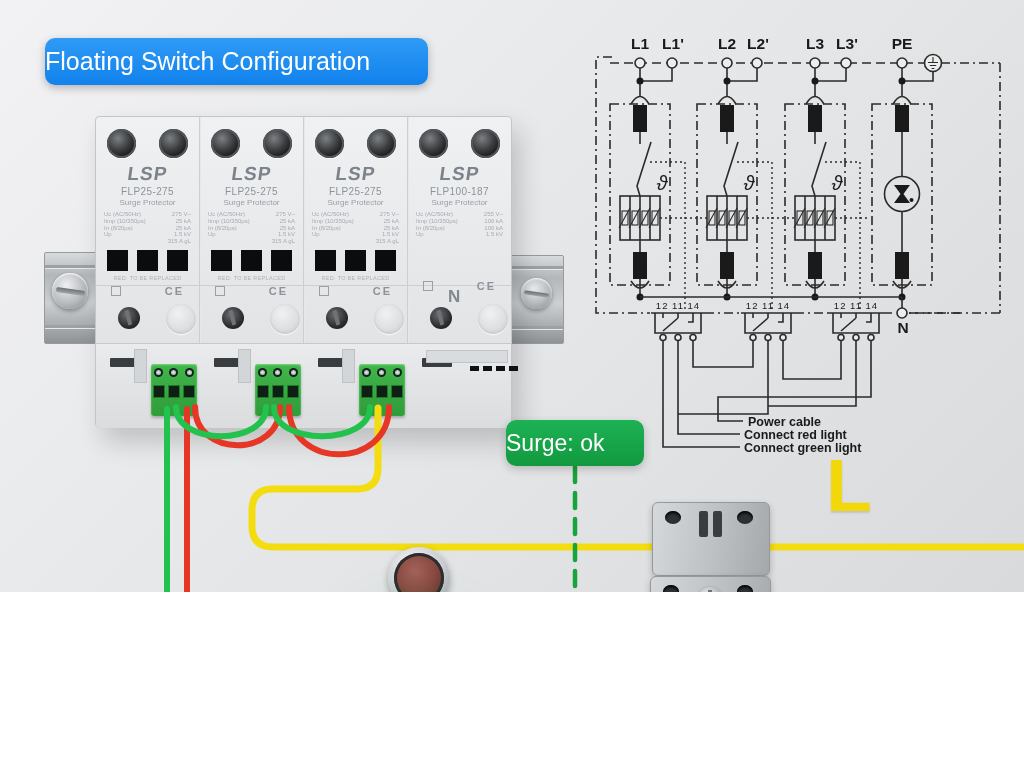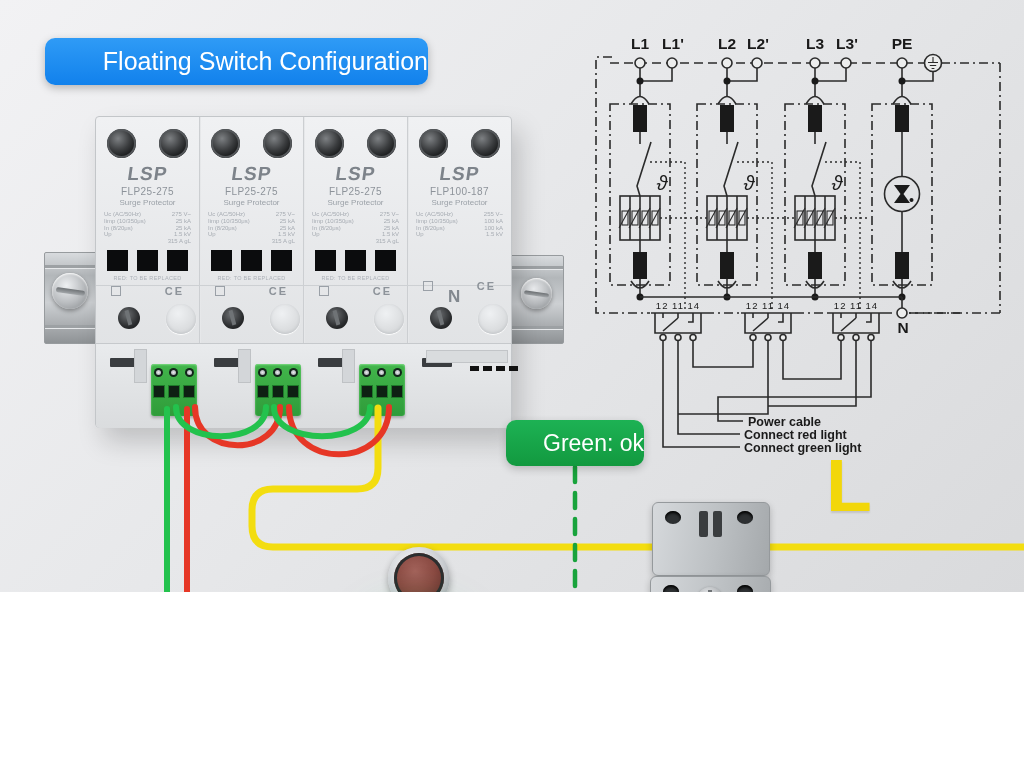--- a/index.html
+++ b/index.html
@@ -1,20 +1,20 @@
 <!DOCTYPE html>
 <html><head>
 <meta charset="utf-8">
 <style>
   html,body{margin:0;padding:0;}
   .stage{position:relative;width:1024px;height:592px;overflow:hidden;
     background:linear-gradient(135deg,#f2f2f4 0%,#e7e8ea 45%,#d9dadc 100%);
     font-family:"Liberation Sans",sans-serif;}
   
-  .banner{position:absolute;display:flex;align-items:center;justify-content:flex-end;
+  .banner{position:absolute;display:flex;align-items:center;justify-content:flex-start;
     color:#fff;border-radius:10px;z-index:6;}
   #title-banner{left:45px;top:38px;width:383px;height:47px;font-size:25px;
     background:linear-gradient(#2f9bf6,#1181ec);box-shadow:0 3px 8px rgba(0,0,0,.25);}
   #status-banner{left:506px;top:420px;width:138px;height:46px;font-size:23px;
     background:linear-gradient(#1db254,#12993f);box-shadow:0 3px 8px rgba(0,0,0,.2);}
   
   .rail{position:absolute;z-index:1;border:1px solid #979b9e;border-radius:2px;
     background:linear-gradient(#d8dbde 0%,#b3b7ba 25%,#cdd0d3 55%,#8f9396 100%);}
   #rail-left{left:44px;top:252px;width:52px;height:90px;}
   #rail-right{left:510px;top:255px;width:52px;height:87px;}
@@ -573,16 +573,16 @@
     </div>
   </div>
 
   <div class="big-label" id="l-label">L</div>
   <div class="big-label" id="n-label">N</div>
 
   <div class="banner" id="title-banner">
     <span>Floating Switch Configuration</span>
   </div>
   <div class="banner" id="status-banner">
-    <span>Green: ok</span>
+    <span>Surge: ok</span>
   </div>
 
 </div>
 
 </body></html>

